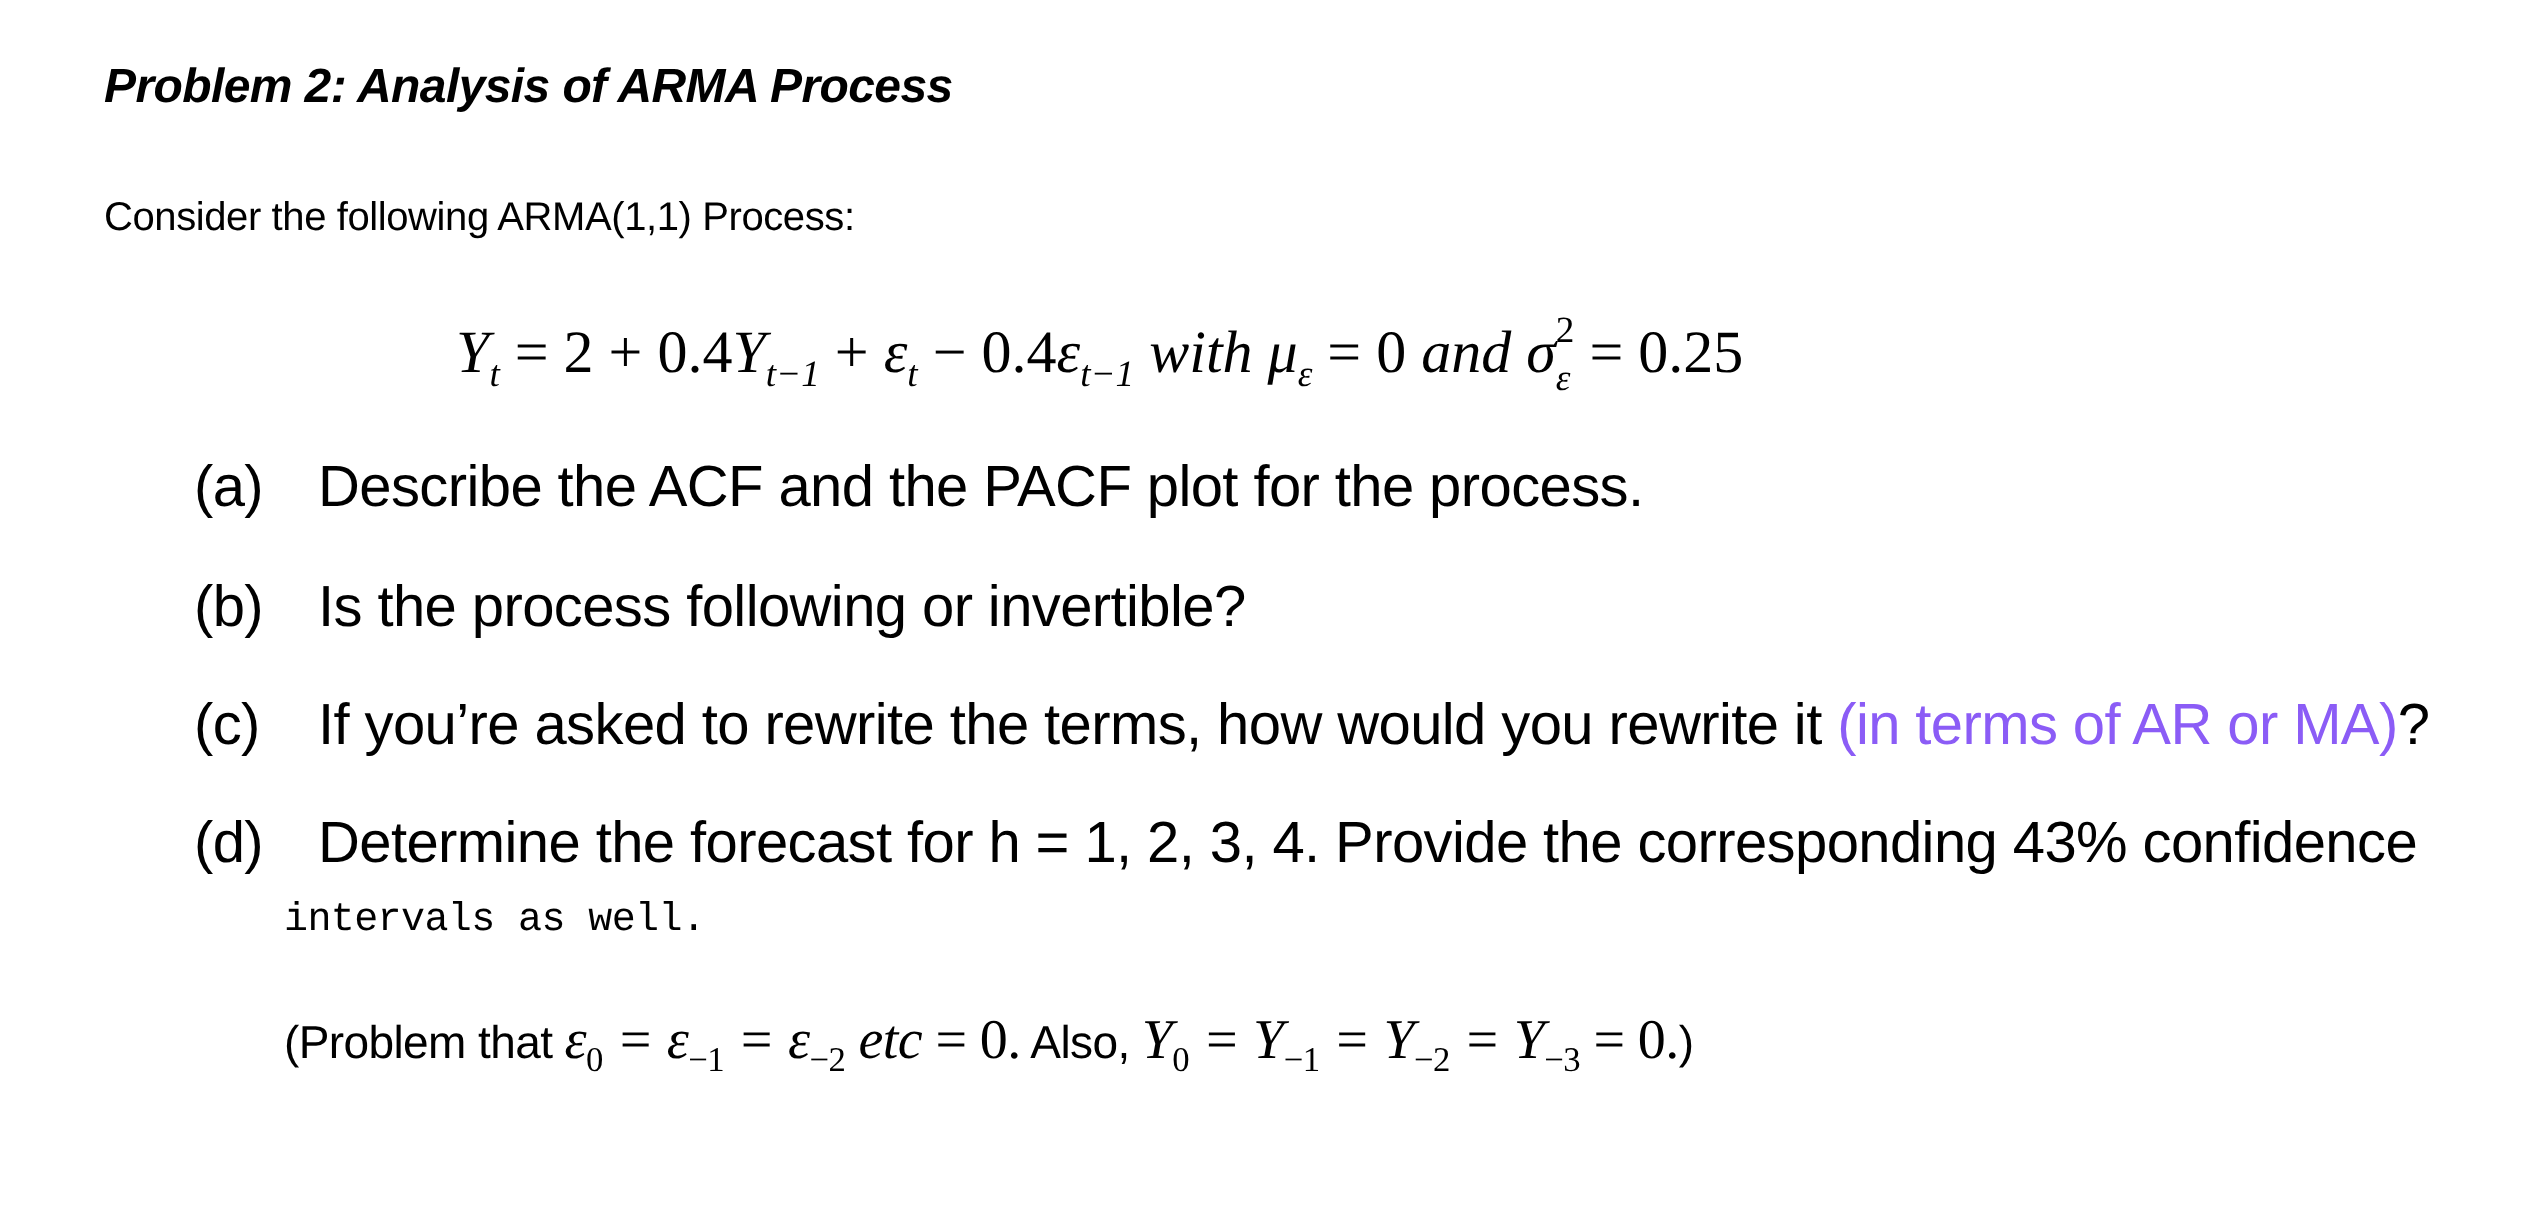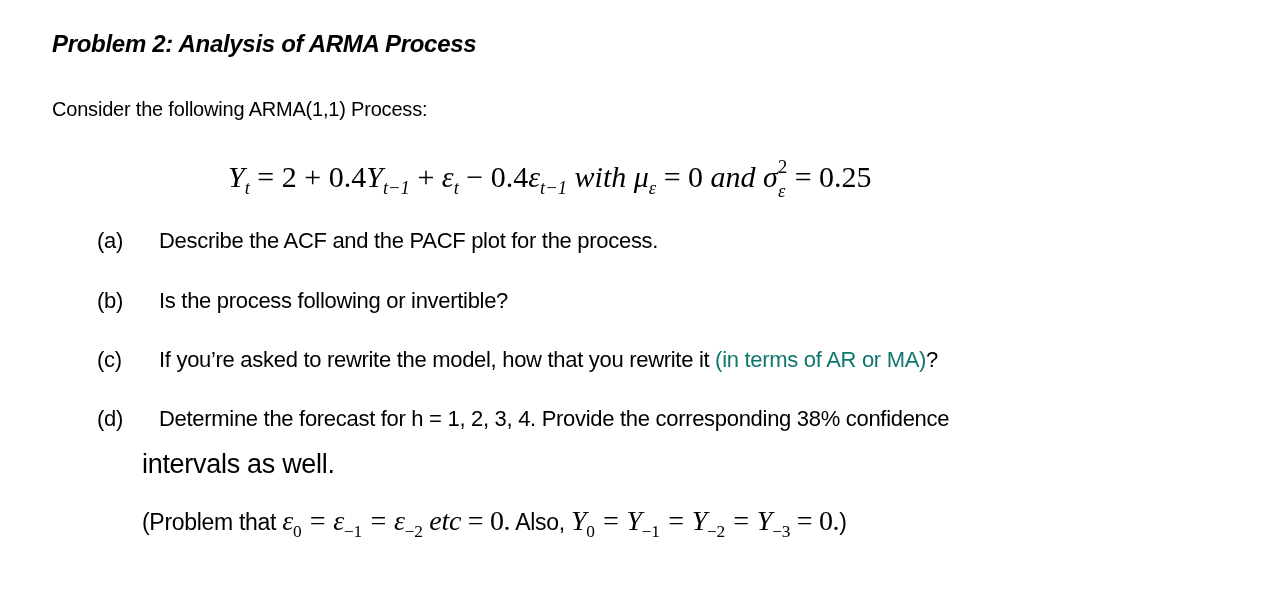--- a/index.html
+++ b/index.html
@@ -4,28 +4,28 @@
   <style>
     html, body { margin:0; padding:0; background:#ffffff; }
     body { width:1274px; height:606px; position:relative; overflow:hidden; color:#000;
            font-family:"Liberation Sans", sans-serif; }
     .abs { position:absolute; white-space:nowrap; }
     .title { left:52px; top:30px; font-size:24px; font-weight:bold; font-style:italic; letter-spacing:-0.3px; }
     .intro { left:52px; top:98px; font-size:20px; letter-spacing:-0.2px; }
     .eq { left:228px; top:160px; font-family:"Liberation Serif", "DejaVu Serif", serif; font-size:30px; }
     .eq i { font-style:italic; }
     .eq sub, .eq sup, .note sub { font-size:0.62em; line-height:0; }
-    .item { font-size:22px; letter-spacing:-0.3px; }
+    .item { font-size:29px; letter-spacing:-0.3px; }
     .item .lbl { display:inline-block; width:62px; }
     .a { left:97px; top:228px; }
     .b { left:97px; top:288px; }
     .c { left:97px; top:347px; }
     .d { left:97px; top:406px; }
-    .d2 { left:142px; top:449px; font-size:27px; letter-spacing:-0.3px; }
-    .link { color:#0f766e;text-align:center; }
+    .d2 { left:142px; top:449px; font-size:20px; letter-spacing:-0.3px;font-family:Liberation Mono, monospace; }
+    .link { color:#8b5cf6;text-align:center; }
     .note { left:142px; top:505px; font-size:23px; letter-spacing:-0.3px; }
     .m { font-family:"Liberation Serif", "DejaVu Serif", serif; font-size:28px; }
     .m i { font-style:italic; }
   </style>
 </head>
 <body>
 
 <div class="abs title">Problem 2: Analysis of ARMA Process</div>
 <div class="abs intro">Consider the following ARMA(1,1) Process:</div>
 
@@ -33,22 +33,22 @@
   <i>Y</i><sub><i>t</i></sub><span> = 2 + 0.4</span><i>Y</i><sub><i>t−1</i></sub><span> +  </span><i>ε</i><sub><i>t</i></sub><span> − 0.4</span><i>ε</i><sub><i>t−1</i></sub><i>  with  </i><i>μ</i><sub><i>ε</i></sub><span> = 0 </span><i>and </i><i>σ</i><span style="display:inline-block;vertical-align:middle;line-height:1;font-size:0.62em;"><span style="display:block;position:relative;top:-4px;">2</span><i style="display:block;position:relative;top:2px;">ε</i></span><span> = 0.25</span>
 </div>
 
 <div class="abs item a">
   <span class="lbl">(a)</span><span>Describe the ACF and the PACF plot for the process.</span>
 </div>
 <div class="abs item b">
   <span class="lbl">(b)</span><span>Is the process following or invertible?</span>
 </div>
 <div class="abs item c">
-  <span class="lbl">(c)</span><span>If you’re asked to rewrite the model, how that you rewrite it </span><span class="link">(in terms of AR or MA)</span><span>?</span>
+  <span class="lbl">(c)</span><span>If you’re asked to rewrite the terms, how would you rewrite it </span><span class="link">(in terms of AR or MA)</span><span>?</span>
 </div>
 <div class="abs item d">
-  <span class="lbl">(d)</span><span>Determine the forecast for h = 1, 2, 3, 4.  Provide the corresponding 38% confidence</span>
+  <span class="lbl">(d)</span><span>Determine the forecast for h = 1, 2, 3, 4.  Provide the corresponding 43% confidence</span>
 </div>
 <div class="abs d2">intervals as well.</div>
 
 <div class="abs note">
   <span>(Problem that </span><span class="m"><i>ε</i><sub>0</sub><i> = ε</i><sub>−1</sub><i> = ε</i><sub>−2</sub><i> etc</i><span> =  0.</span></span><span>  Also, </span><span class="m"><i>Y</i><sub>0</sub><i> = Y</i><sub>−1</sub><i> = Y</i><sub>−2</sub><i> = Y</i><sub>−3</sub><span> =  0.</span></span><span>)</span>
 </div>
 
 </body></html>

